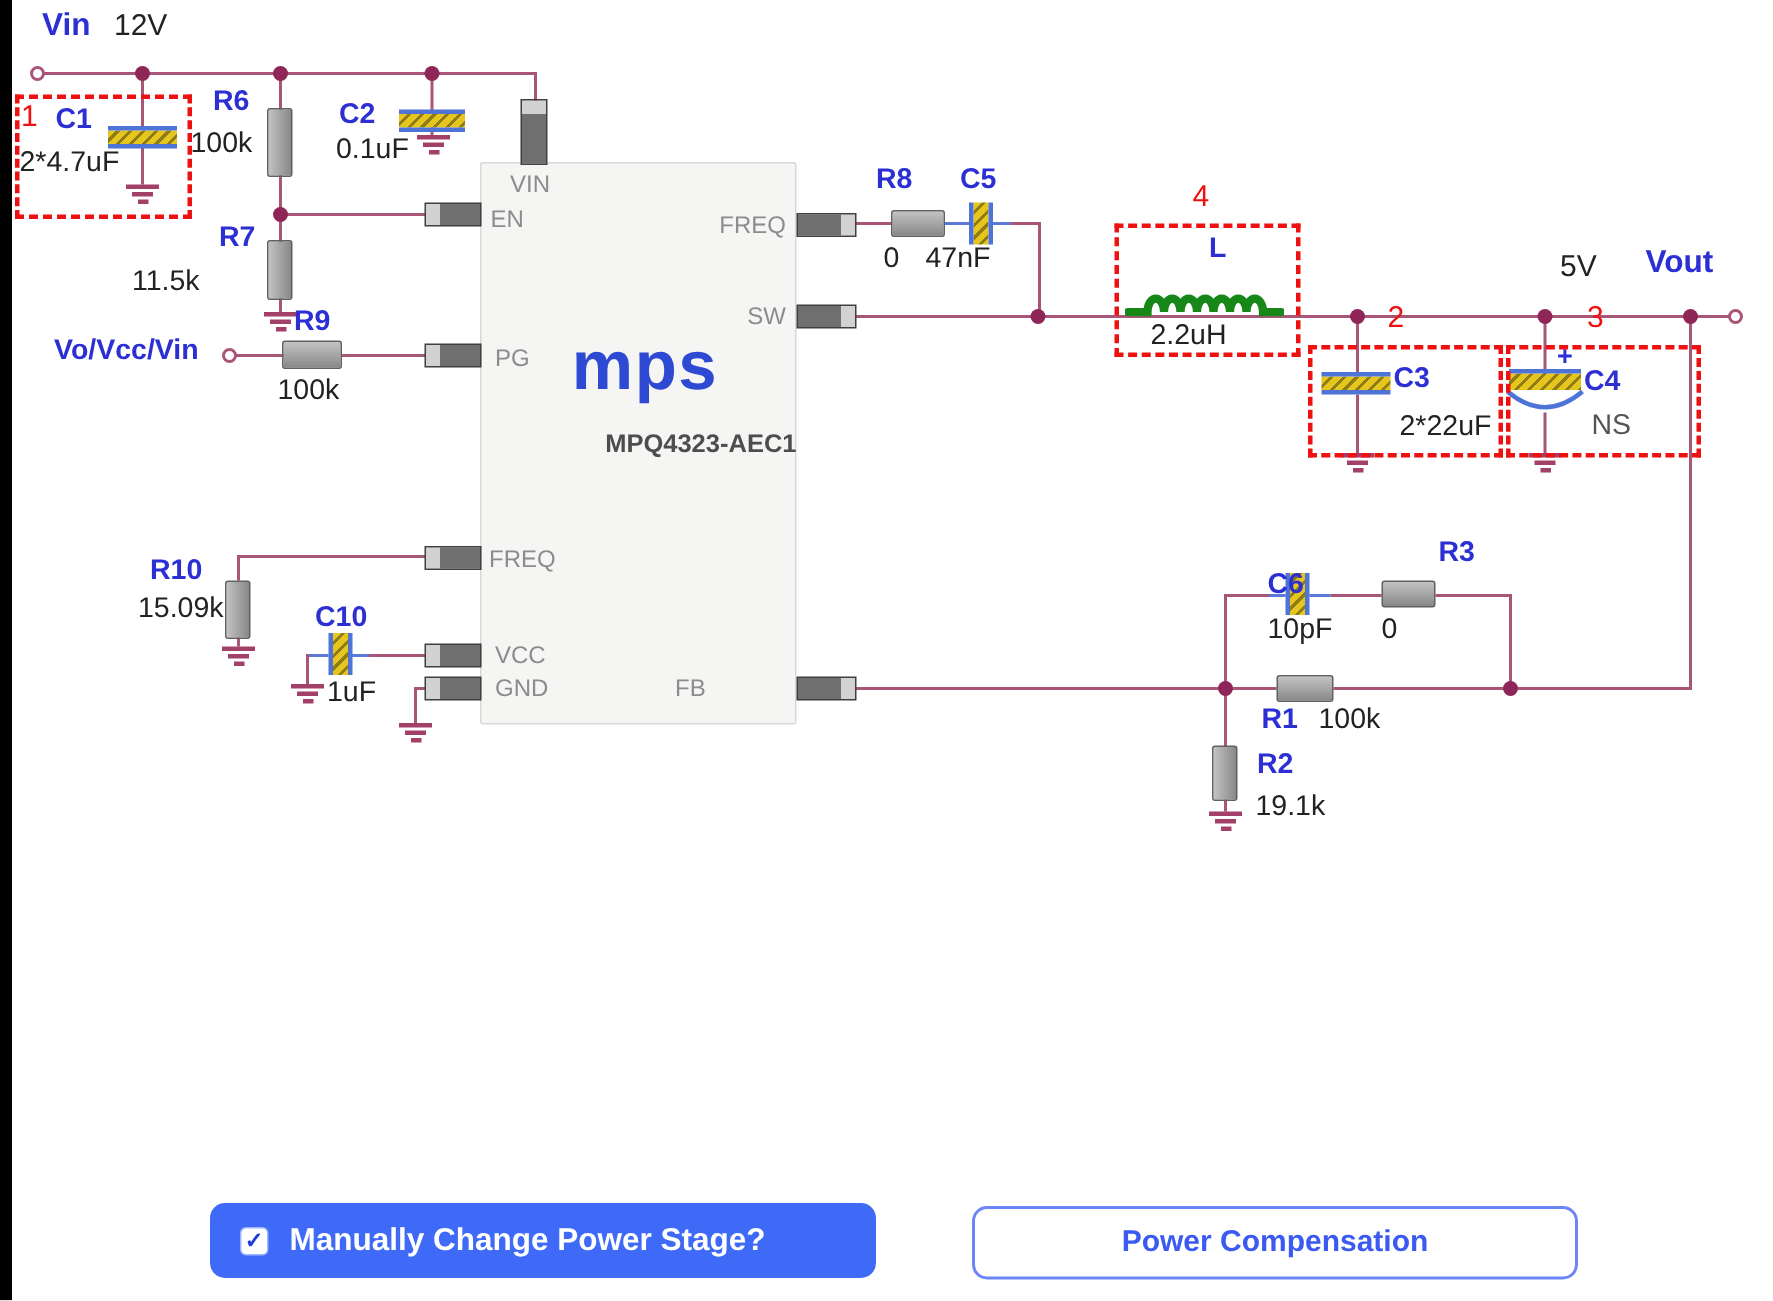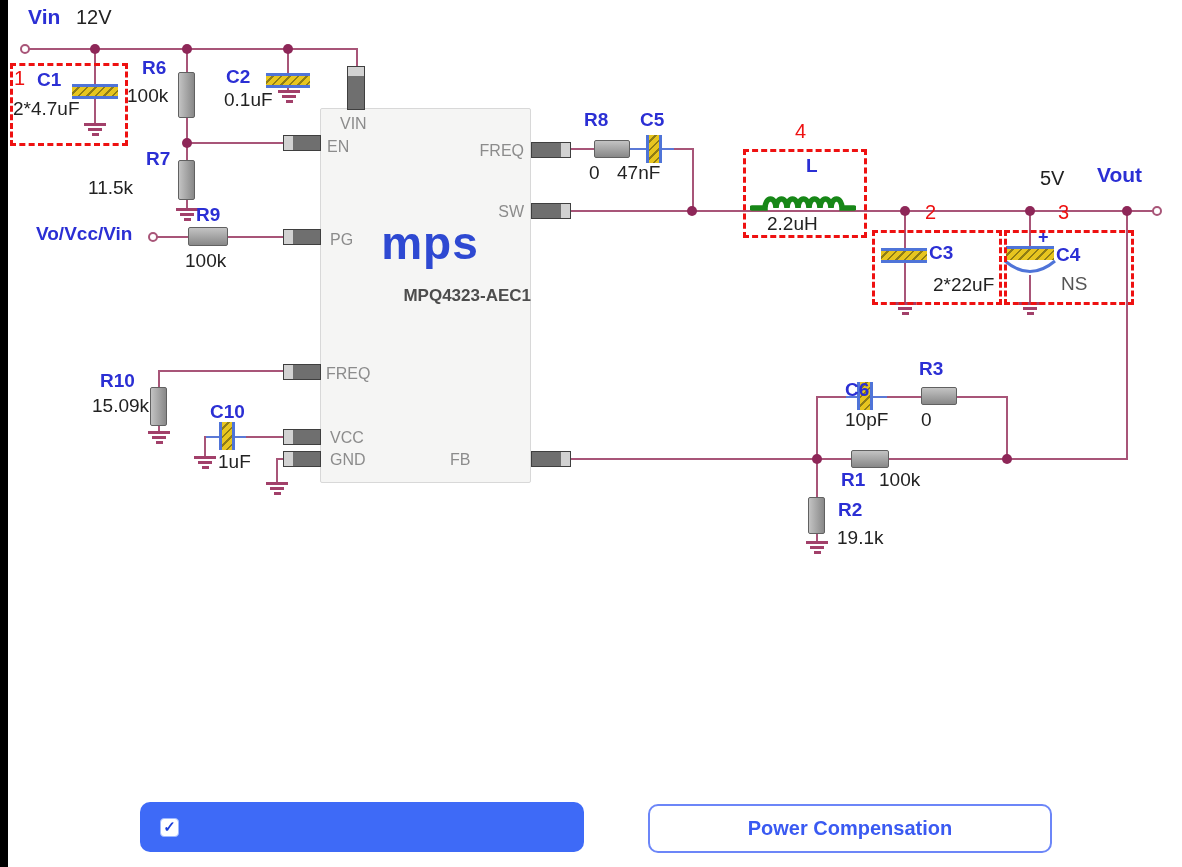--- a/index.html
+++ b/index.html
@@ -233,21 +233,21 @@
   </svg>
   <div class="t ref" style="left:1038px;top:228px;font-size:18px">+</div>
   <div class="t ref" style="left:1056px;top:245px">C4</div>
   <div class="t" style="left:1061px;top:274px;color:#555">NS</div>
 
   <div class="capv" style="left:857px;top:382px;width:16px;height:28px"></div>
   <div class="t ref" style="left:845px;top:380px">C6</div>
   <div class="t" style="left:845px;top:410px">10pF</div>
 
   <div class="res" style="left:921px;top:387px;width:36px;height:18px"></div>
-  <div class="t ref" style="left:919px;top:359px">R3</div>
+  <div class="t ref" style="left:959px;top:359px">R3</div>
   <div class="t" style="left:921px;top:410px">0</div>
 
   <div class="res" style="left:851px;top:450px;width:38px;height:18px"></div>
   <div class="t ref" style="left:841px;top:470px">R1</div>
   <div class="t" style="left:879px;top:470px">100k</div>
 
   <div class="res resv" style="left:808px;top:497px;width:17px;height:37px"></div>
   <div class="t ref" style="left:838px;top:500px">R2</div>
   <div class="t" style="left:837px;top:528px">19.1k</div>
 
@@ -263,19 +263,20 @@
   <div class="t redt" style="left:925px;top:202px">2</div>
   <div class="redbox" style="left:1004px;top:230px;width:130px;height:75px"></div>
   <div class="t redt" style="left:1058px;top:202px">3</div>
   <div class="redbox" style="left:743px;top:149px;width:124px;height:89px"></div>
   <div class="t redt" style="left:795px;top:121px">4</div>
 
   <button class="btn-primary" style="left:140px;top:802px;width:444px;height:50px">
     <span class="cb">
         <span>✓</span>
       </span>
+    <span>Manually Change Power Stage?</span>
   </button>
   <button class="btn-outline" style="left:648px;top:804px;width:404px;height:49px">
     <span>Power Compensation</span>
   </button>
 
   <div class="edge"></div>
 </div>
 
 </body></html>

